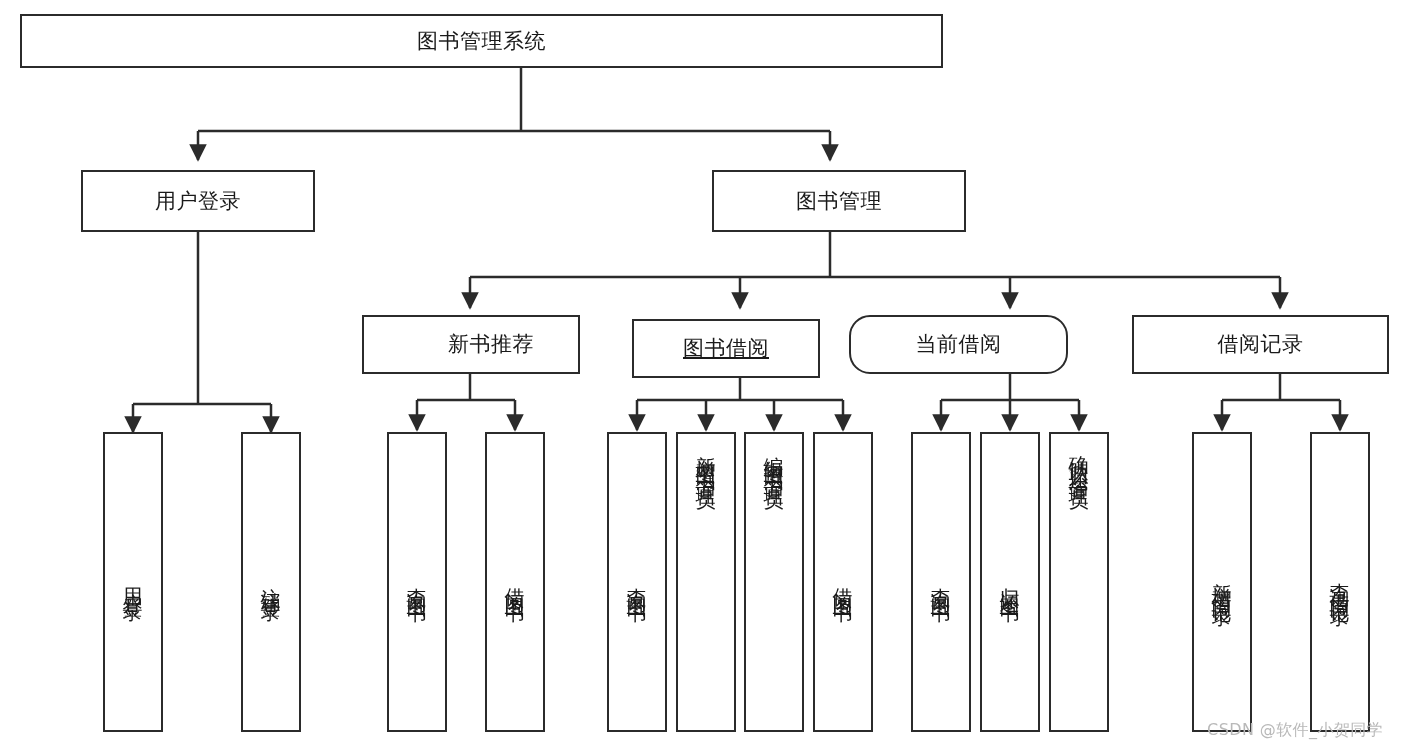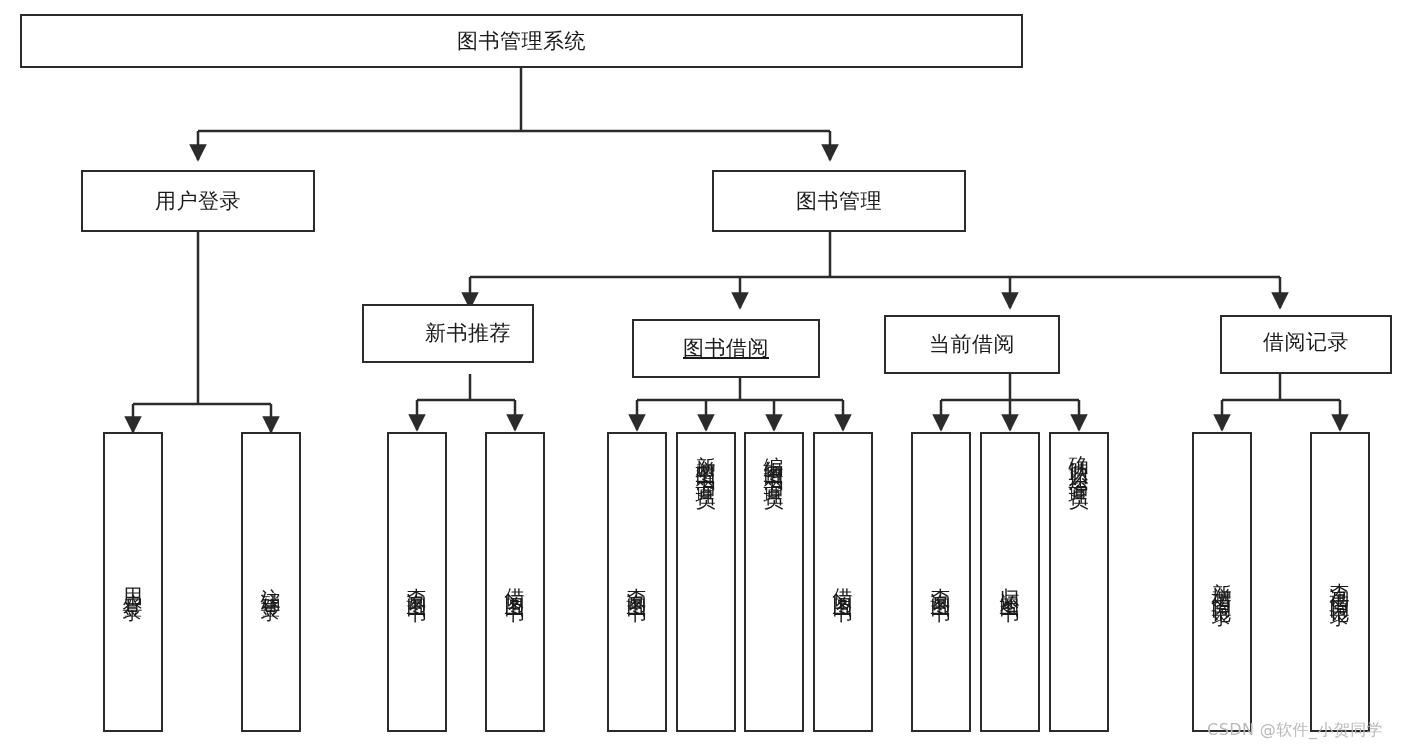--- a/index.html
+++ b/index.html
@@ -120,41 +120,41 @@
       <path d="M 1010 400 L 1010 430" marker-end="url(#arrow)"></path>
       <path d="M 1079 400 L 1079 430" marker-end="url(#arrow)"></path>
 
       <path d="M 1280 374 L 1280 400"></path>
       <path d="M 1222 400 L 1340 400"></path>
       <path d="M 1222 400 L 1222 430" marker-end="url(#arrow)"></path>
       <path d="M 1340 400 L 1340 430" marker-end="url(#arrow)"></path>
     </g>
   </svg>
 
-  <div class="node" style="left:20px; top:14px; width:1003px; height:54px;">
+  <div class="node" style="left:20px; top:14px; width:923px; height:54px;">
     <span class="label">图书管理系统</span>
   </div>
 
   <div class="node" style="left:81px; top:170px; width:234px; height:62px;">
     <span class="label">用户登录</span>
   </div>
   <div class="node" style="left:712px; top:170px; width:254px; height:62px;">
     <span class="label">图书管理</span>
   </div>
 
-  <div class="node" style="left:362px; top:304px; width:172px; height:59px;padding-left:40px;">
+  <div class="node" style="left:362px; top:315px; width:218px; height:59px;padding-left:40px;">
     <span class="label">新书推荐</span>
   </div>
   <div class="node" style="left:632px; top:319px; width:188px; height:59px;text-decoration:underline;">
     <span class="label">图书借阅</span>
   </div>
-  <div class="node" style="left:884px; top:315px; width:176px; height:59px;">
+  <div class="node" style="left:849px; top:315px; width:219px; height:59px;border-radius:21px;">
     <span class="label">当前借阅</span>
   </div>
-  <div class="node" style="left:1220px; top:315px; width:172px; height:59px;font-family:Liberation Mono, monospace;">
+  <div class="node" style="left:1132px; top:315px; width:257px; height:59px;">
     <span class="label">借阅记录</span>
   </div>
 
   <div class="node leaf centered" style="left:103px; top:432px; width:60px; height:300px;">
     <span class="label">用户登录</span>
   </div>
   <div class="node leaf centered" style="left:241px; top:432px; width:60px; height:300px;">
     <span class="label">注销登录</span>
   </div>
 

